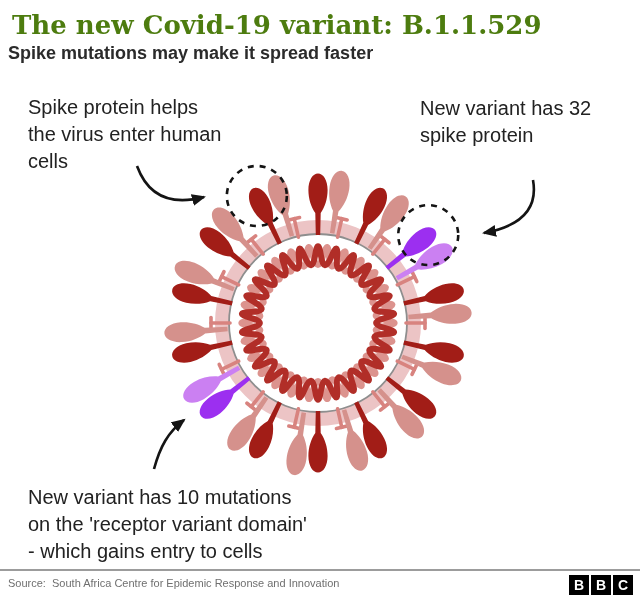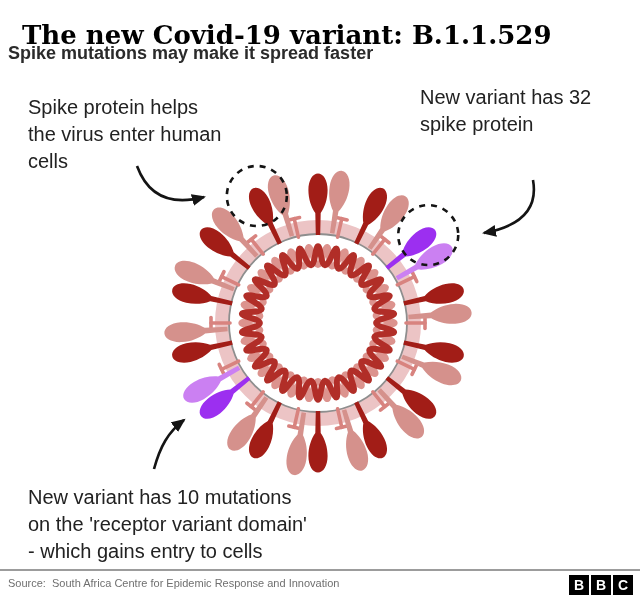--- a/index.html
+++ b/index.html
@@ -1,24 +1,24 @@
 <!DOCTYPE html>
 <html><head>
 <meta charset="utf-8">
 <style>
   html,body{margin:0;padding:0;background:#ffffff;}
   .page{position:relative;width:640px;height:600px;background:#ffffff;overflow:hidden;
         font-family:"Liberation Sans",sans-serif;color:#222;}
-  .title{position:absolute;left:8px;top:4px;margin:14px;font-family:"DejaVu Serif",serif;
-         font-weight:700;font-size:26px;line-height:34px;color:#000000;}
+  .title{position:absolute;left:8px;top:4px;margin:4px;font-family:"DejaVu Serif",serif;
+         font-weight:700;font-size:26px;line-height:34px;color:#4d7c0f;}
   .subtitle{position:absolute;left:8px;top:42px;margin:0;font-weight:700;
             font-size:18px;line-height:23px;color:#2b2b2b;}
   .ann{position:absolute;font-size:20px;line-height:27px;color:#222;}
   .ann-spike{left:28px;top:94px;width:230px;}
-  .ann-32{left:420px;top:84px;width:210px;}
+  .ann-32{left:420px;top:95px;width:210px;}
   .ann-10{left:28px;top:484px;width:330px;}
   .diagram-svg{position:absolute;left:0;top:0;width:640px;height:600px;}
   .footer-rule{position:absolute;left:0;top:569px;width:640px;height:0;
                border-top:2px solid #9c9c9c;}
   .source{position:absolute;left:8px;top:577px;font-size:11px;color:#6f6f6f;white-space:pre;}
   .bbc-logo{position:absolute;right:7px;top:575px;display:flex;gap:2px;}
   .bbc-block{width:20px;height:20px;background:#000;color:#fff;display:flex;
              align-items:center;justify-content:center;font-weight:700;font-size:14px;
              font-family:"Liberation Sans",sans-serif;}
 </style>

